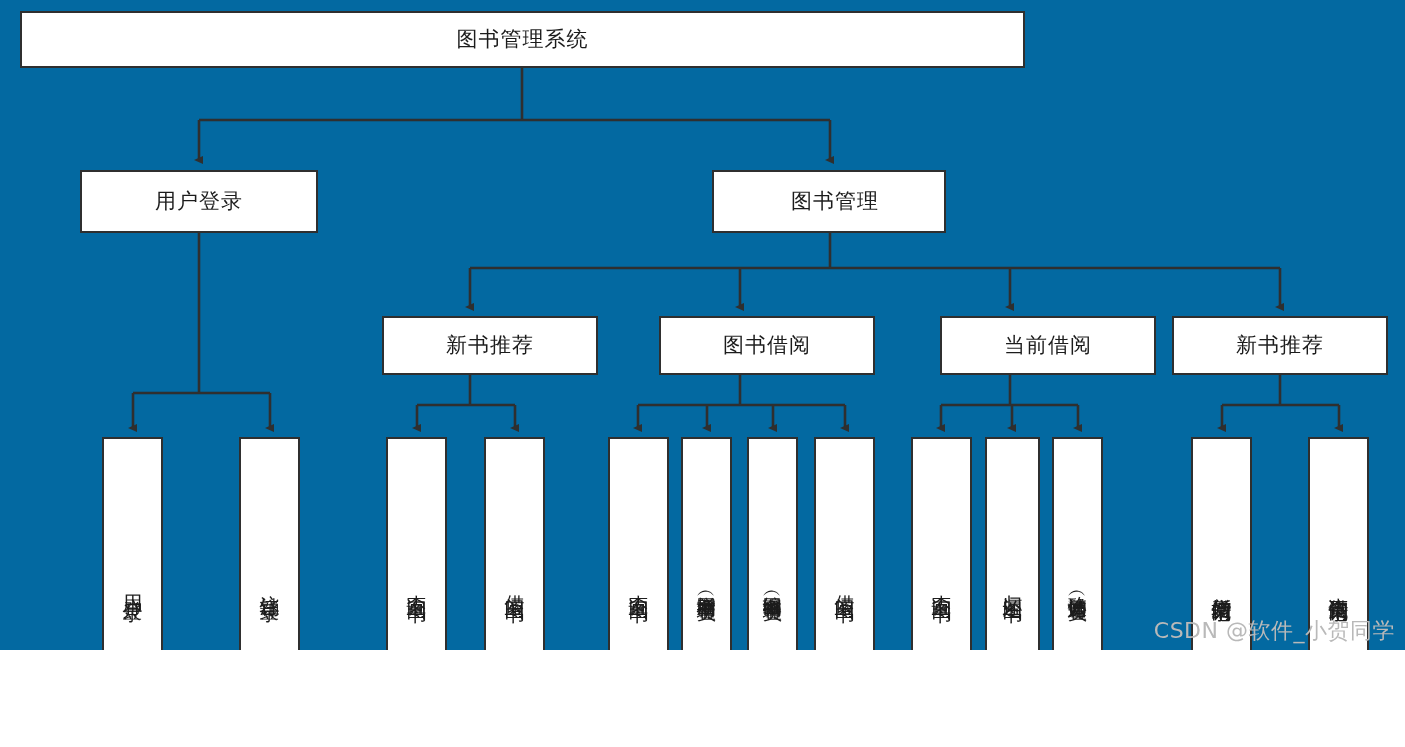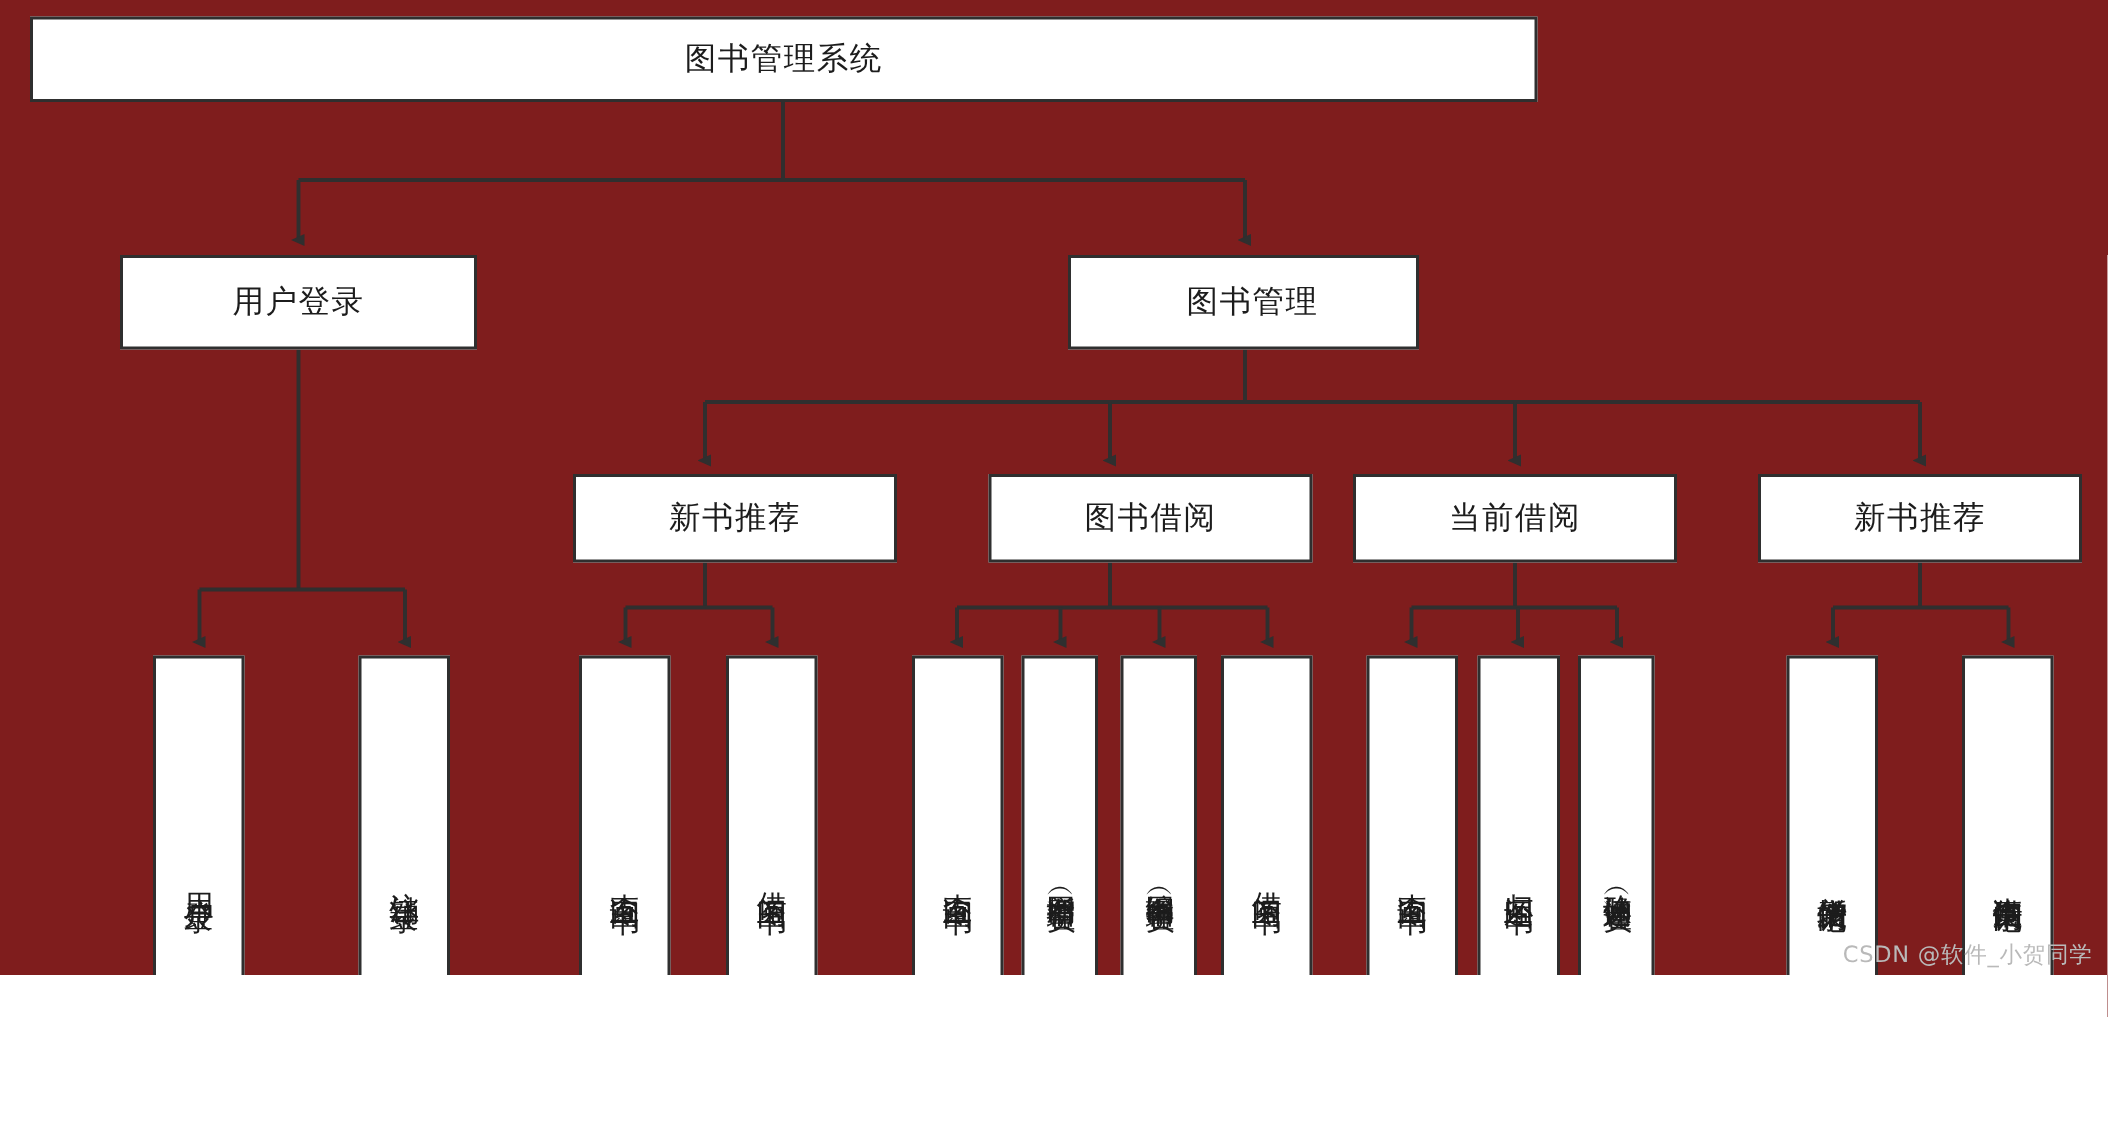--- a/index.html
+++ b/index.html
@@ -8,21 +8,21 @@
     padding: 0;
     background: #ffffff;
   }
   body {
     font-family: "DejaVu Sans", "Liberation Sans", sans-serif;
   }
   #canvas {
     position: relative;
     width: 1405px;
     height: 650px;
-    background: #7f1d1d;
+    background: #0369a1;
     overflow: hidden;
   }
   svg.edges {
     position: absolute;
     left: 0;
     top: 0;
     width: 1405px;
     height: 747px;
     pointer-events: none;
   }
@@ -56,21 +56,21 @@
     display: block;
   }
   .node.vert .lbl {
     writing-mode: vertical-rl;
     text-orientation: upright;
   }
   .watermark {
     position: absolute;
     right: 10px;
     bottom: 4px;
-    font-size: 15px;
+    font-size: 22px;
     color: #b9b9b9;
     letter-spacing: 0.5px;
     white-space: nowrap;
     font-family: "DejaVu Sans", "Liberation Sans", sans-serif;
   }
 </style>
 </head>
 <body>
 
 <div id="canvas">
@@ -135,21 +135,21 @@
   <div class="node horiz" style="left:712px; top:170px; width:234px; height:63px;padding-left:12px;">
     <span class="lbl">图书管理</span>
   </div>
 
   <div class="node horiz" style="left:362px; top:316px; width:216px; height:59px;margin-left:20px;">
     <span class="lbl">新书推荐</span>
   </div>
   <div class="node horiz" style="left:659px; top:316px; width:216px; height:59px;">
     <span class="lbl">图书借阅</span>
   </div>
-  <div class="node horiz" style="left:902px; top:316px; width:216px; height:59px;">
+  <div class="node horiz" style="left:940px; top:316px; width:216px; height:59px;">
     <span class="lbl">当前借阅</span>
   </div>
   <div class="node horiz" style="left:1172px; top:316px; width:216px; height:59px;">
     <span class="lbl">新书推荐</span>
   </div>
 
   <div class="node vert" style="left:102px; top:437px; width:61px; height:296px;">
     <span class="lbl">用户登录</span>
   </div>
   <div class="node vert" style="left:239px; top:437px; width:61px; height:296px;">

